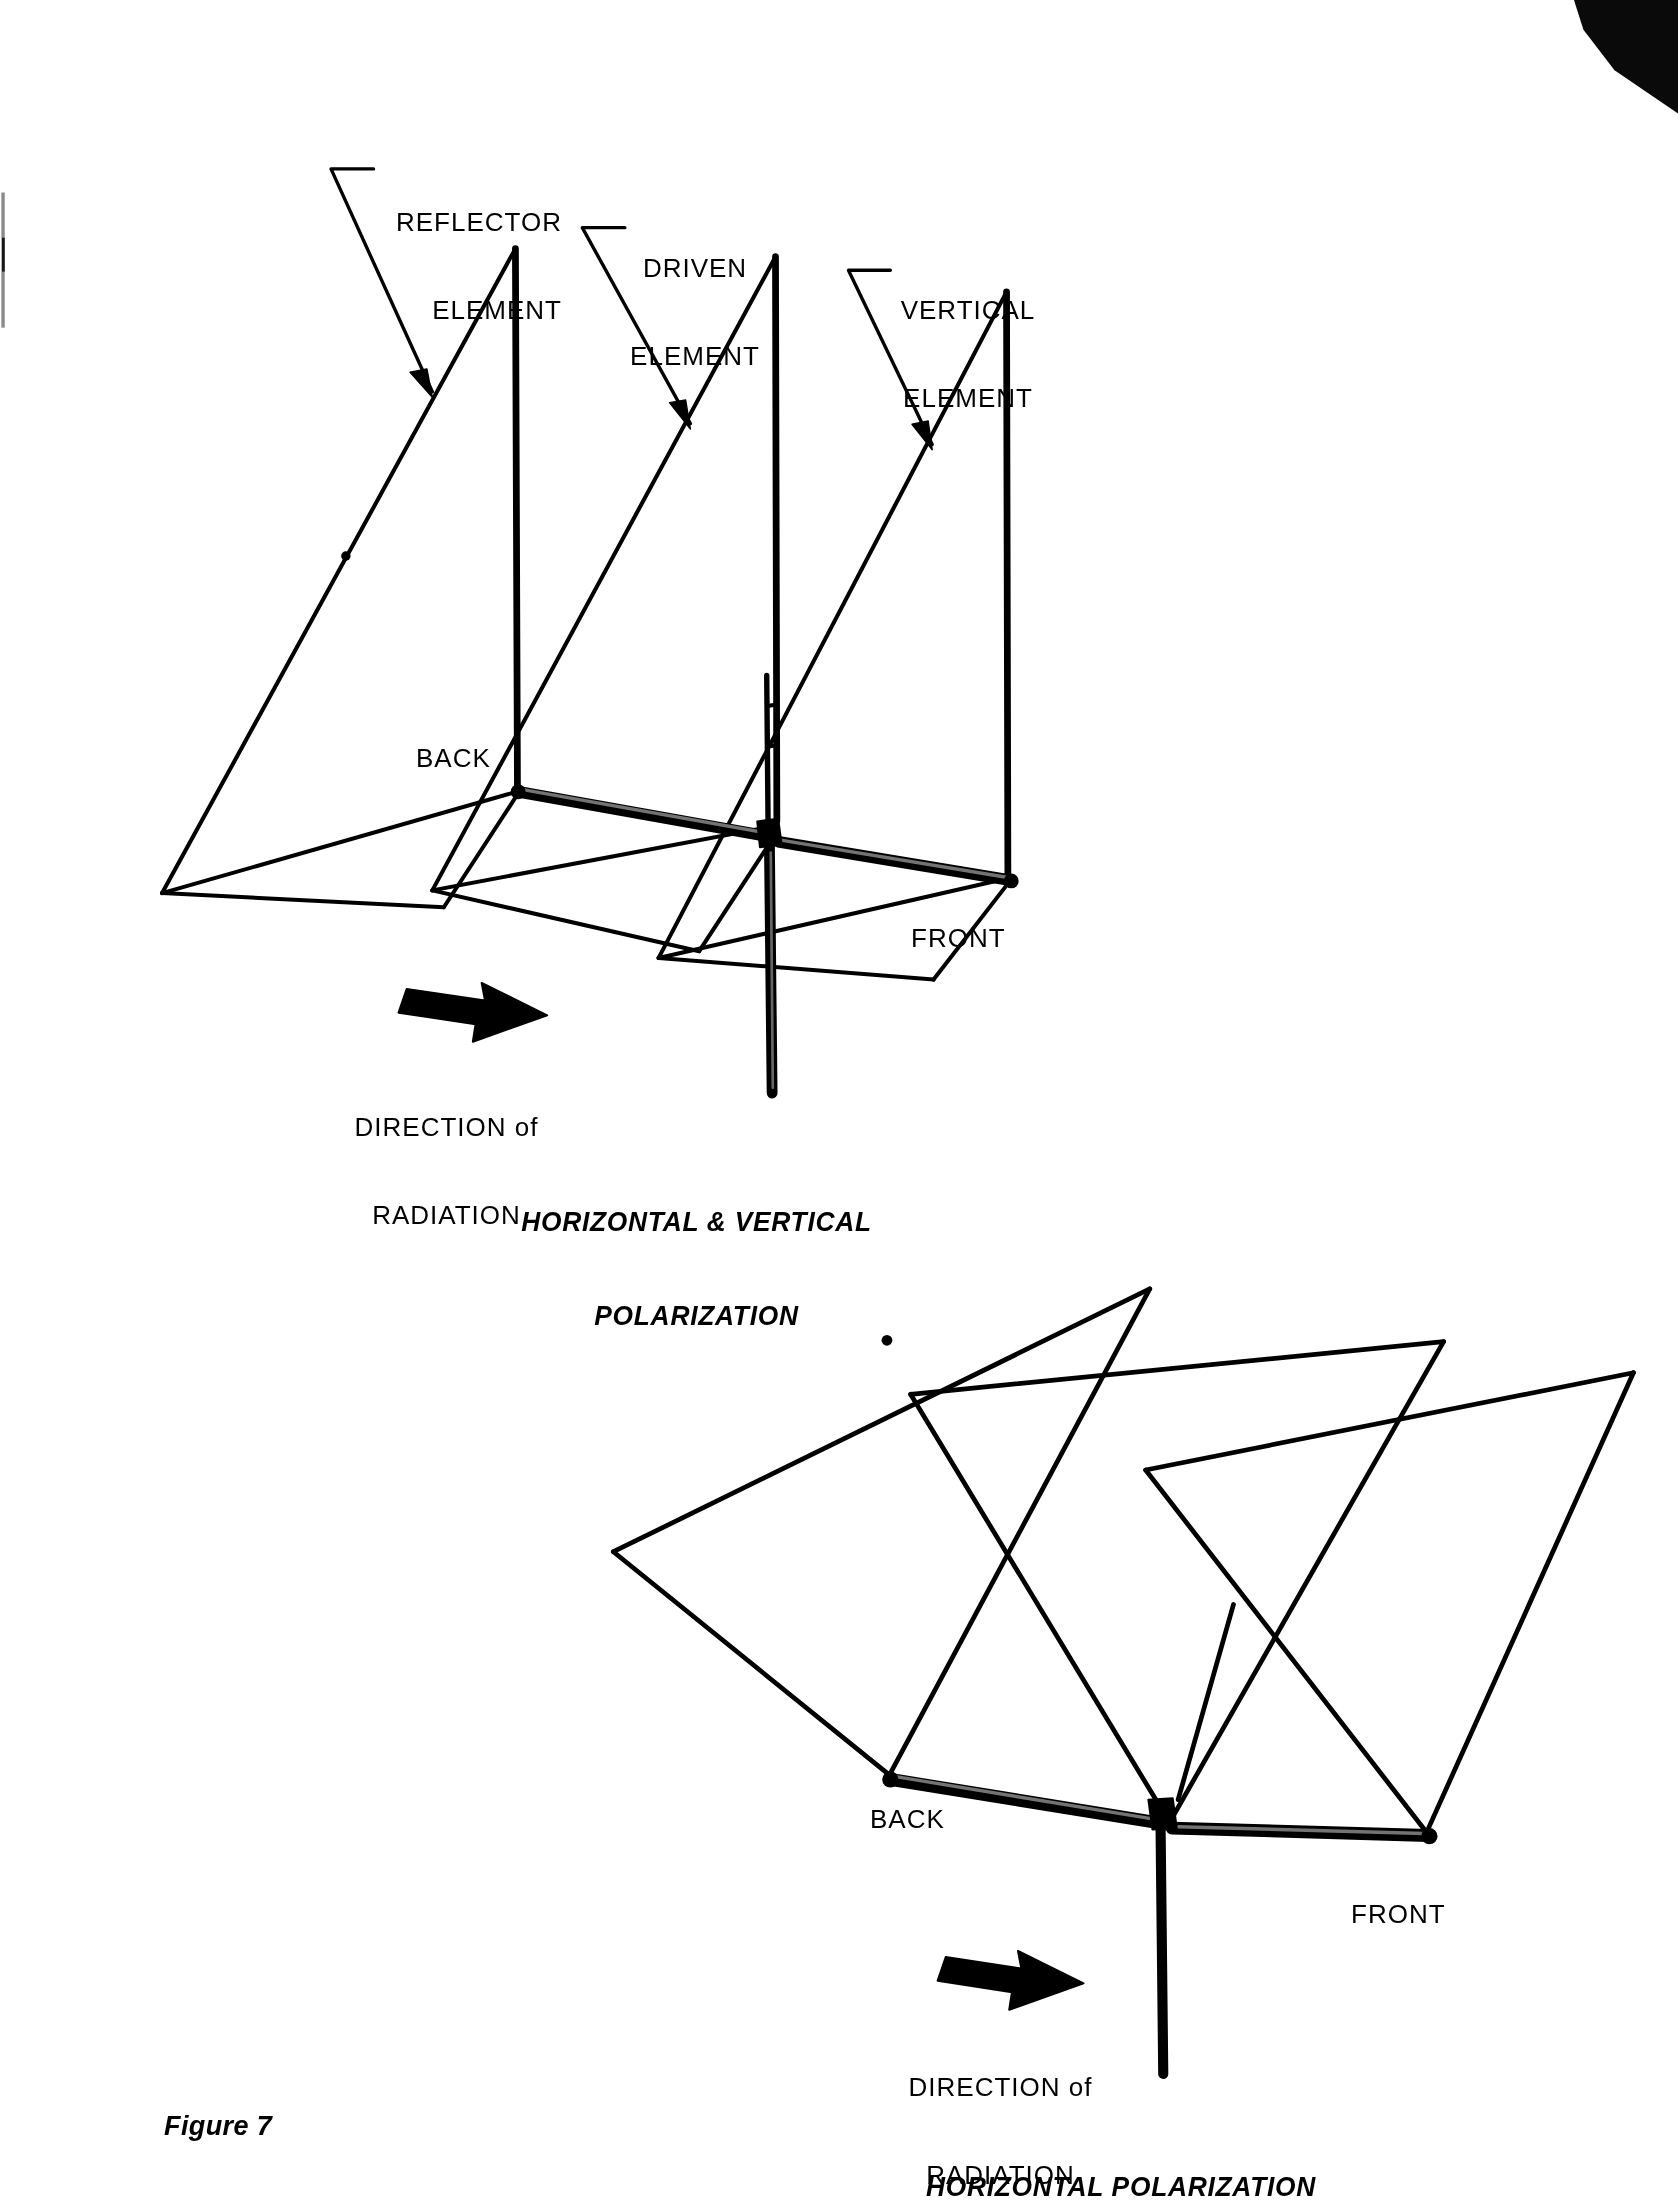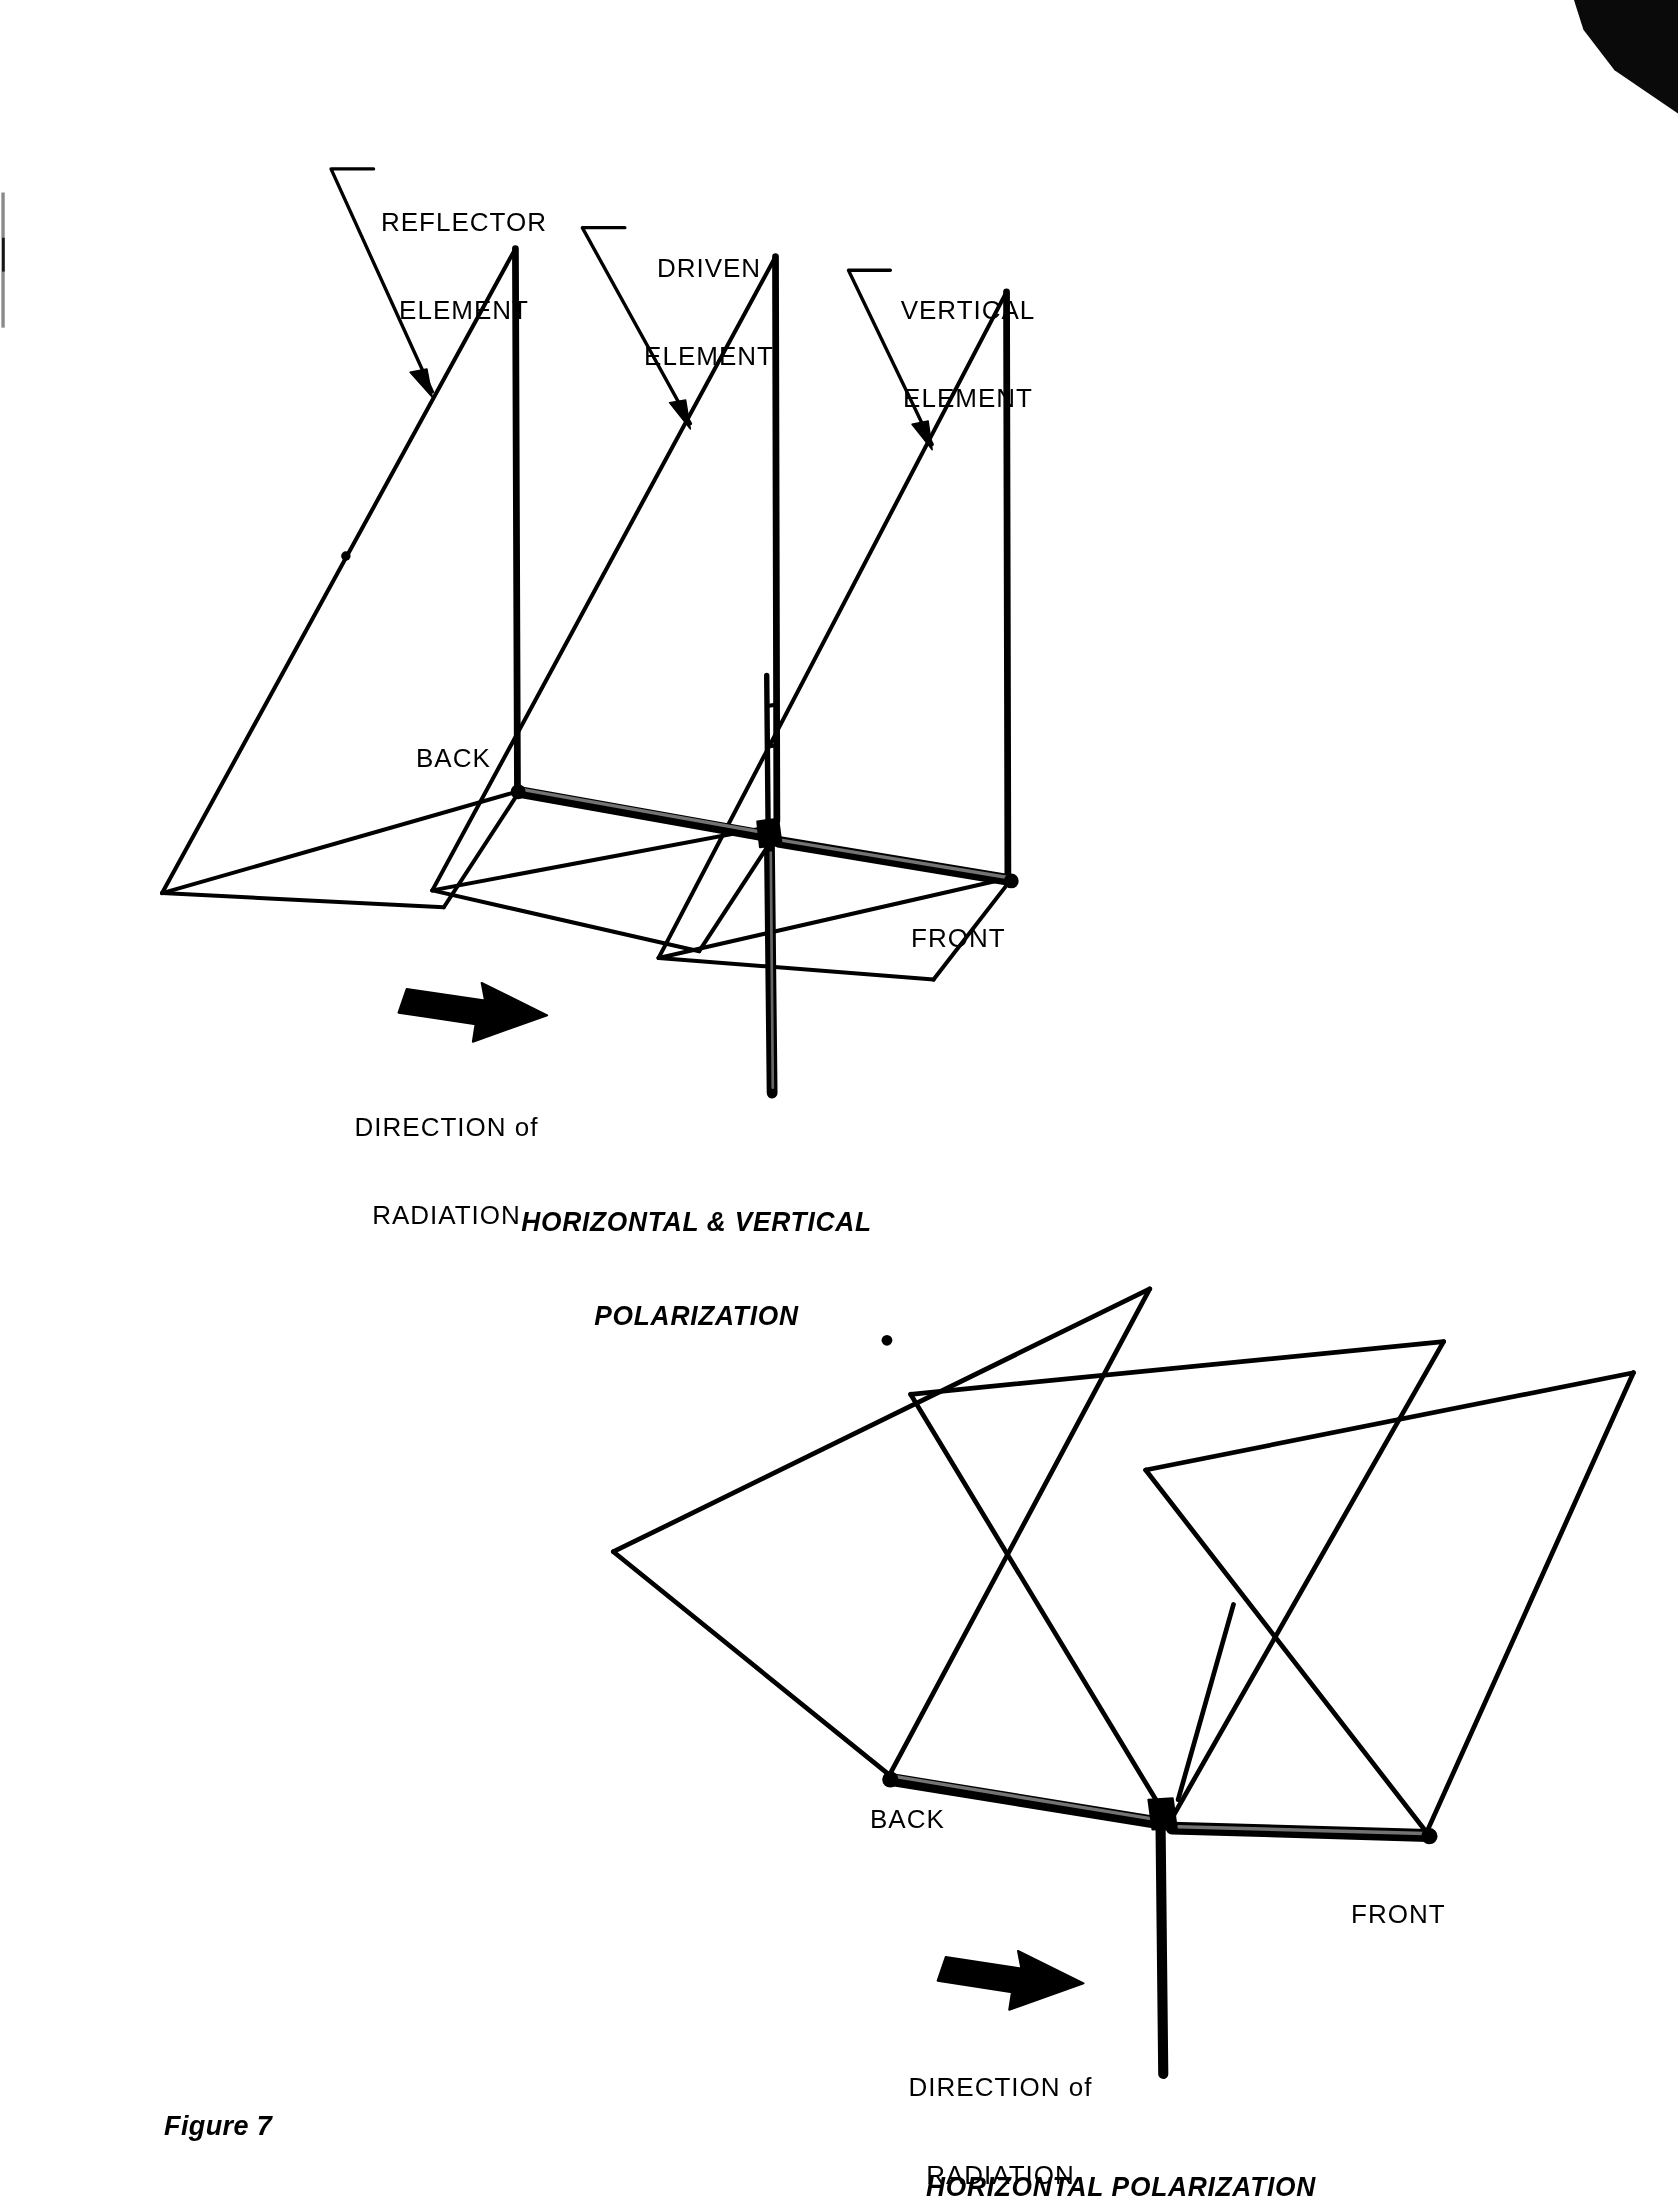--- a/index.html
+++ b/index.html
@@ -127,26 +127,26 @@
       <path d="M925 337 L862 337 L1022 627" stroke-width="5"></path>
       <path d="M1022 635 L991 596 L1015 592 Z" fill="#000" stroke="#000" stroke-width="2"></path>
 
       <path d="M1318 400 L1256 400 L1380 658" stroke-width="5"></path>
       <path d="M1380 666 L1350 628 L1374 623 Z" fill="#000" stroke="#000" stroke-width="2"></path>
 
       <path d="M602 1464 L718 1481 L713 1455 L810 1503 L700 1542 L704 1516 L590 1499 Z" fill="#000" stroke="#000" stroke-width="3"></path>
     </g>
   </svg>
 
-  <div class="txt label center" style="left:356px; top:150px; width:216px;">
+  <div class="txt label center" style="left:346px; top:150px; width:216px;text-align:right;">
     <div>REFLECTOR</div>
     <div>ELEMENT</div>
   </div>
 
-  <div class="txt label center" style="left:611px; top:196px; width:196px;">
+  <div class="txt label center" style="left:597px; top:196px; width:196px;">
     <div>DRIVEN</div>
     <div>ELEMENT</div>
   </div>
 
   <div class="txt label center" style="left:870px; top:238px; width:196px;">
     <div>VERTICAL</div>
     <div>ELEMENT</div>
   </div>
 
   <div class="txt label" style="left:416px; top:744px;">BACK</div>

